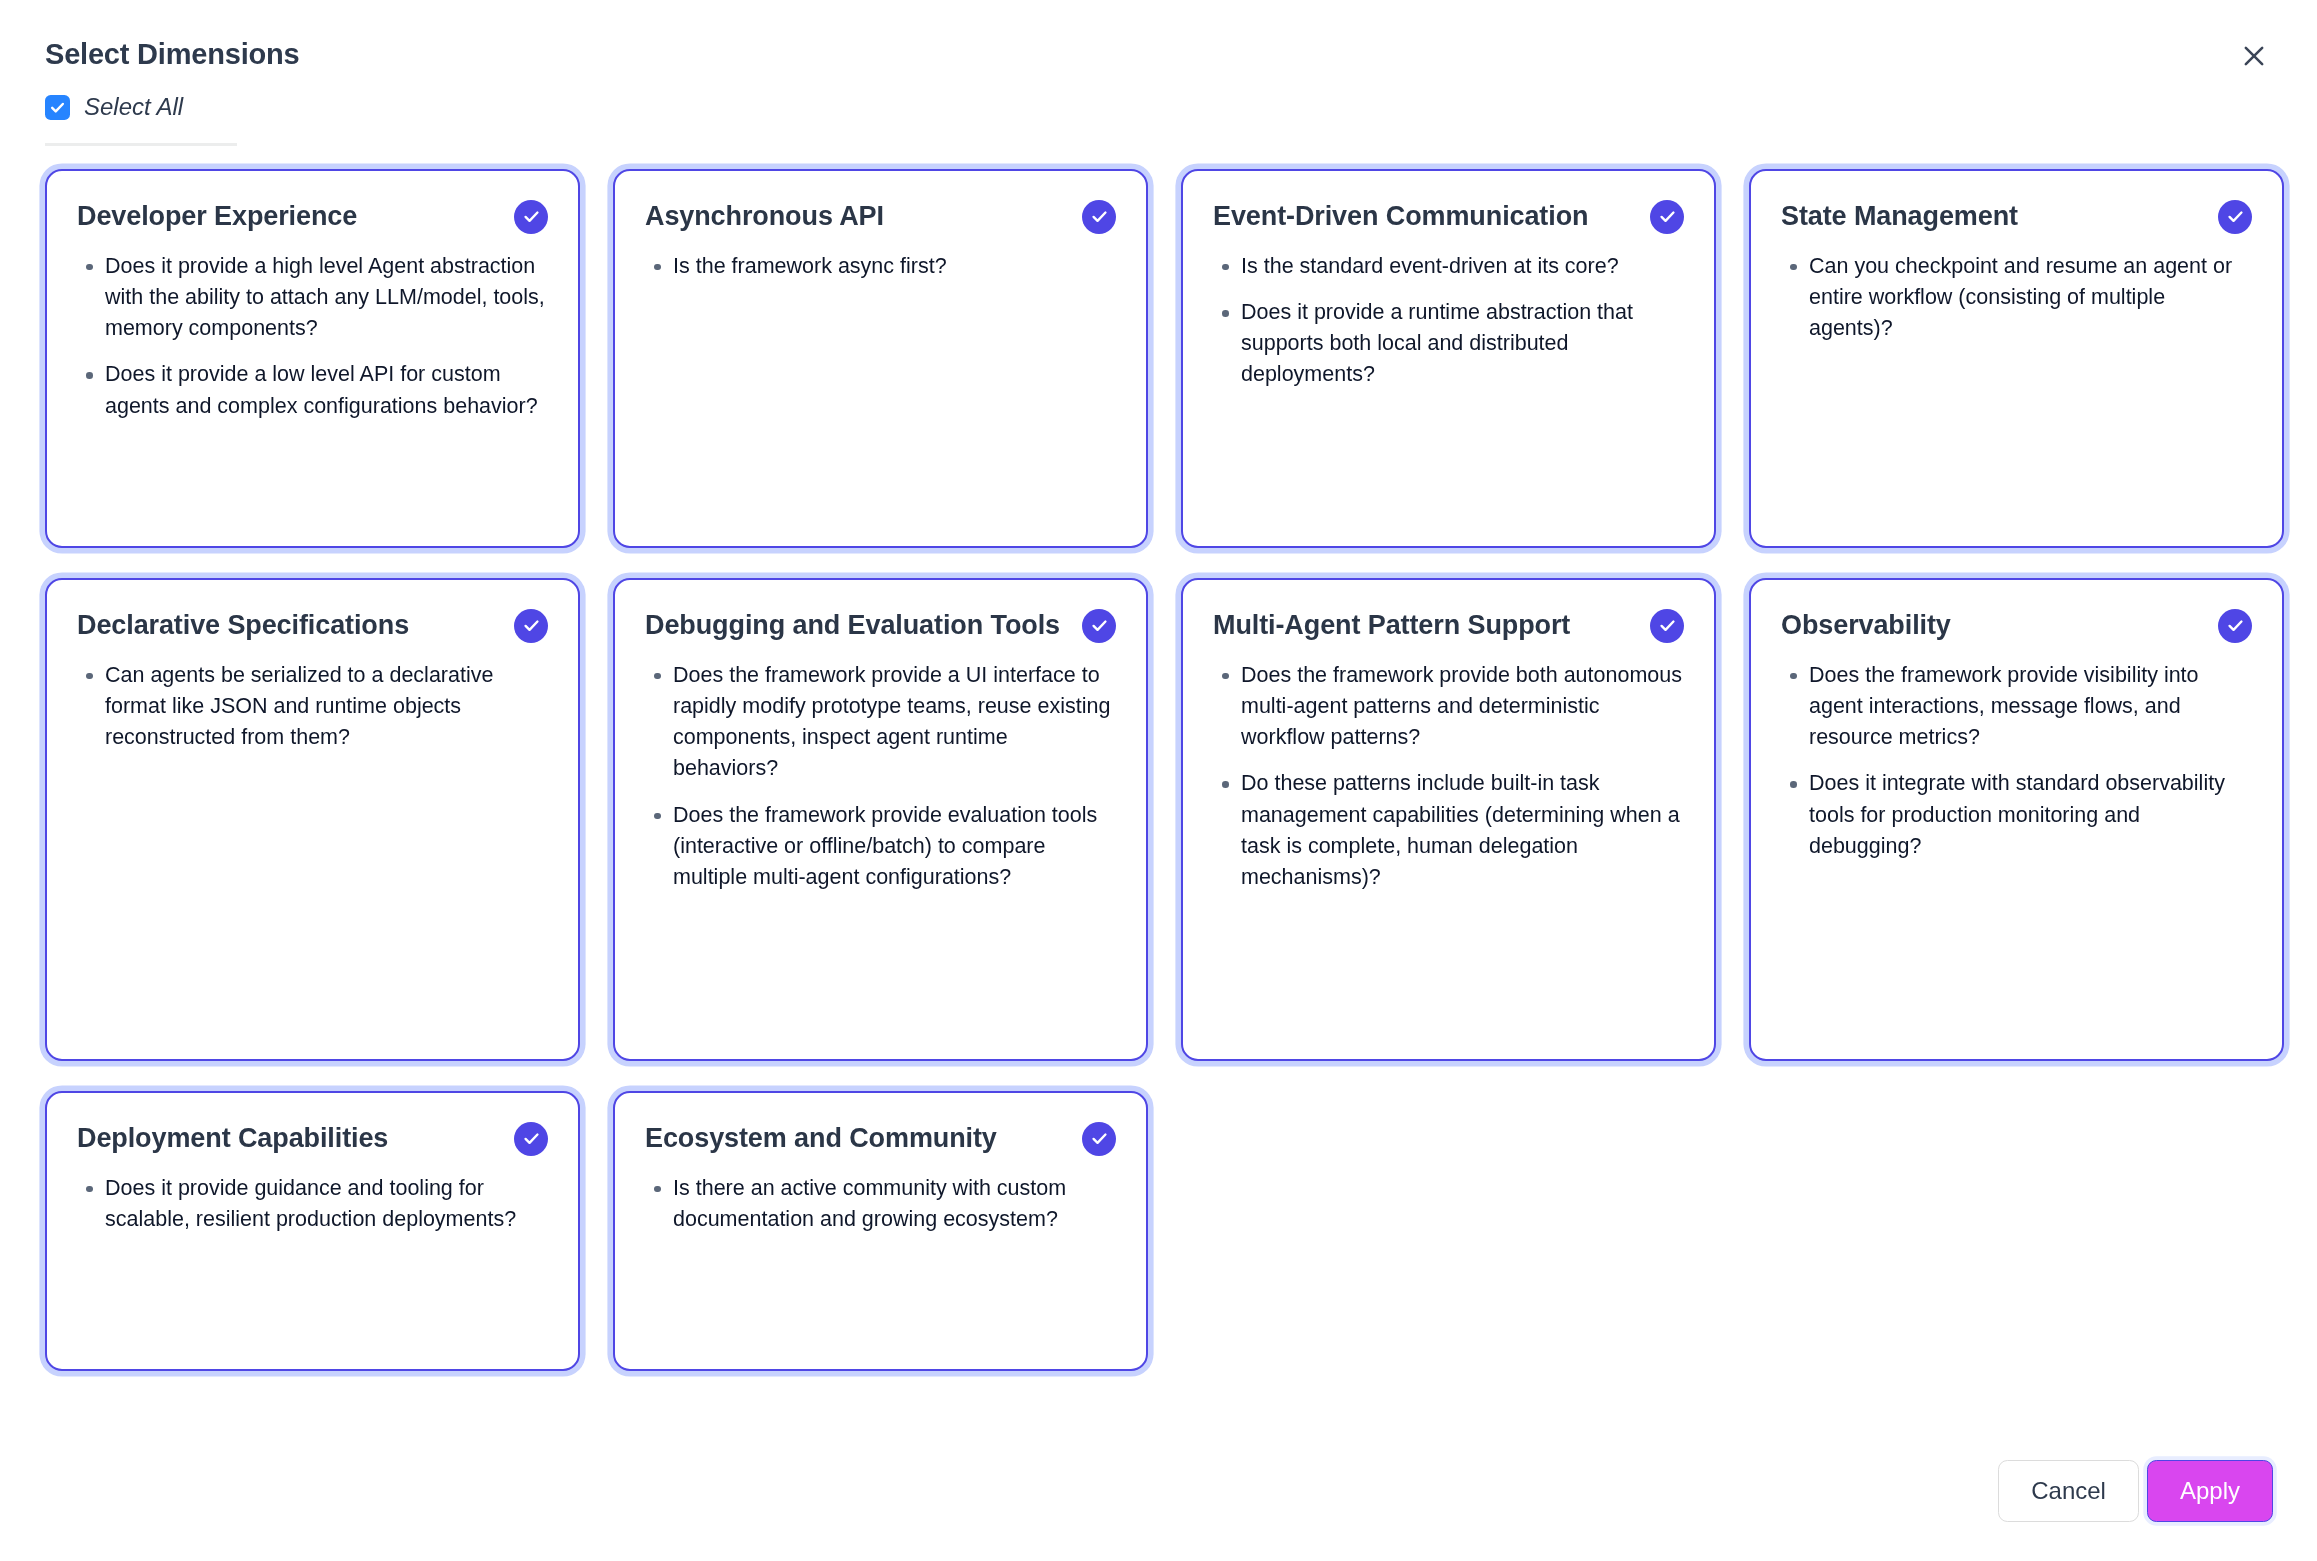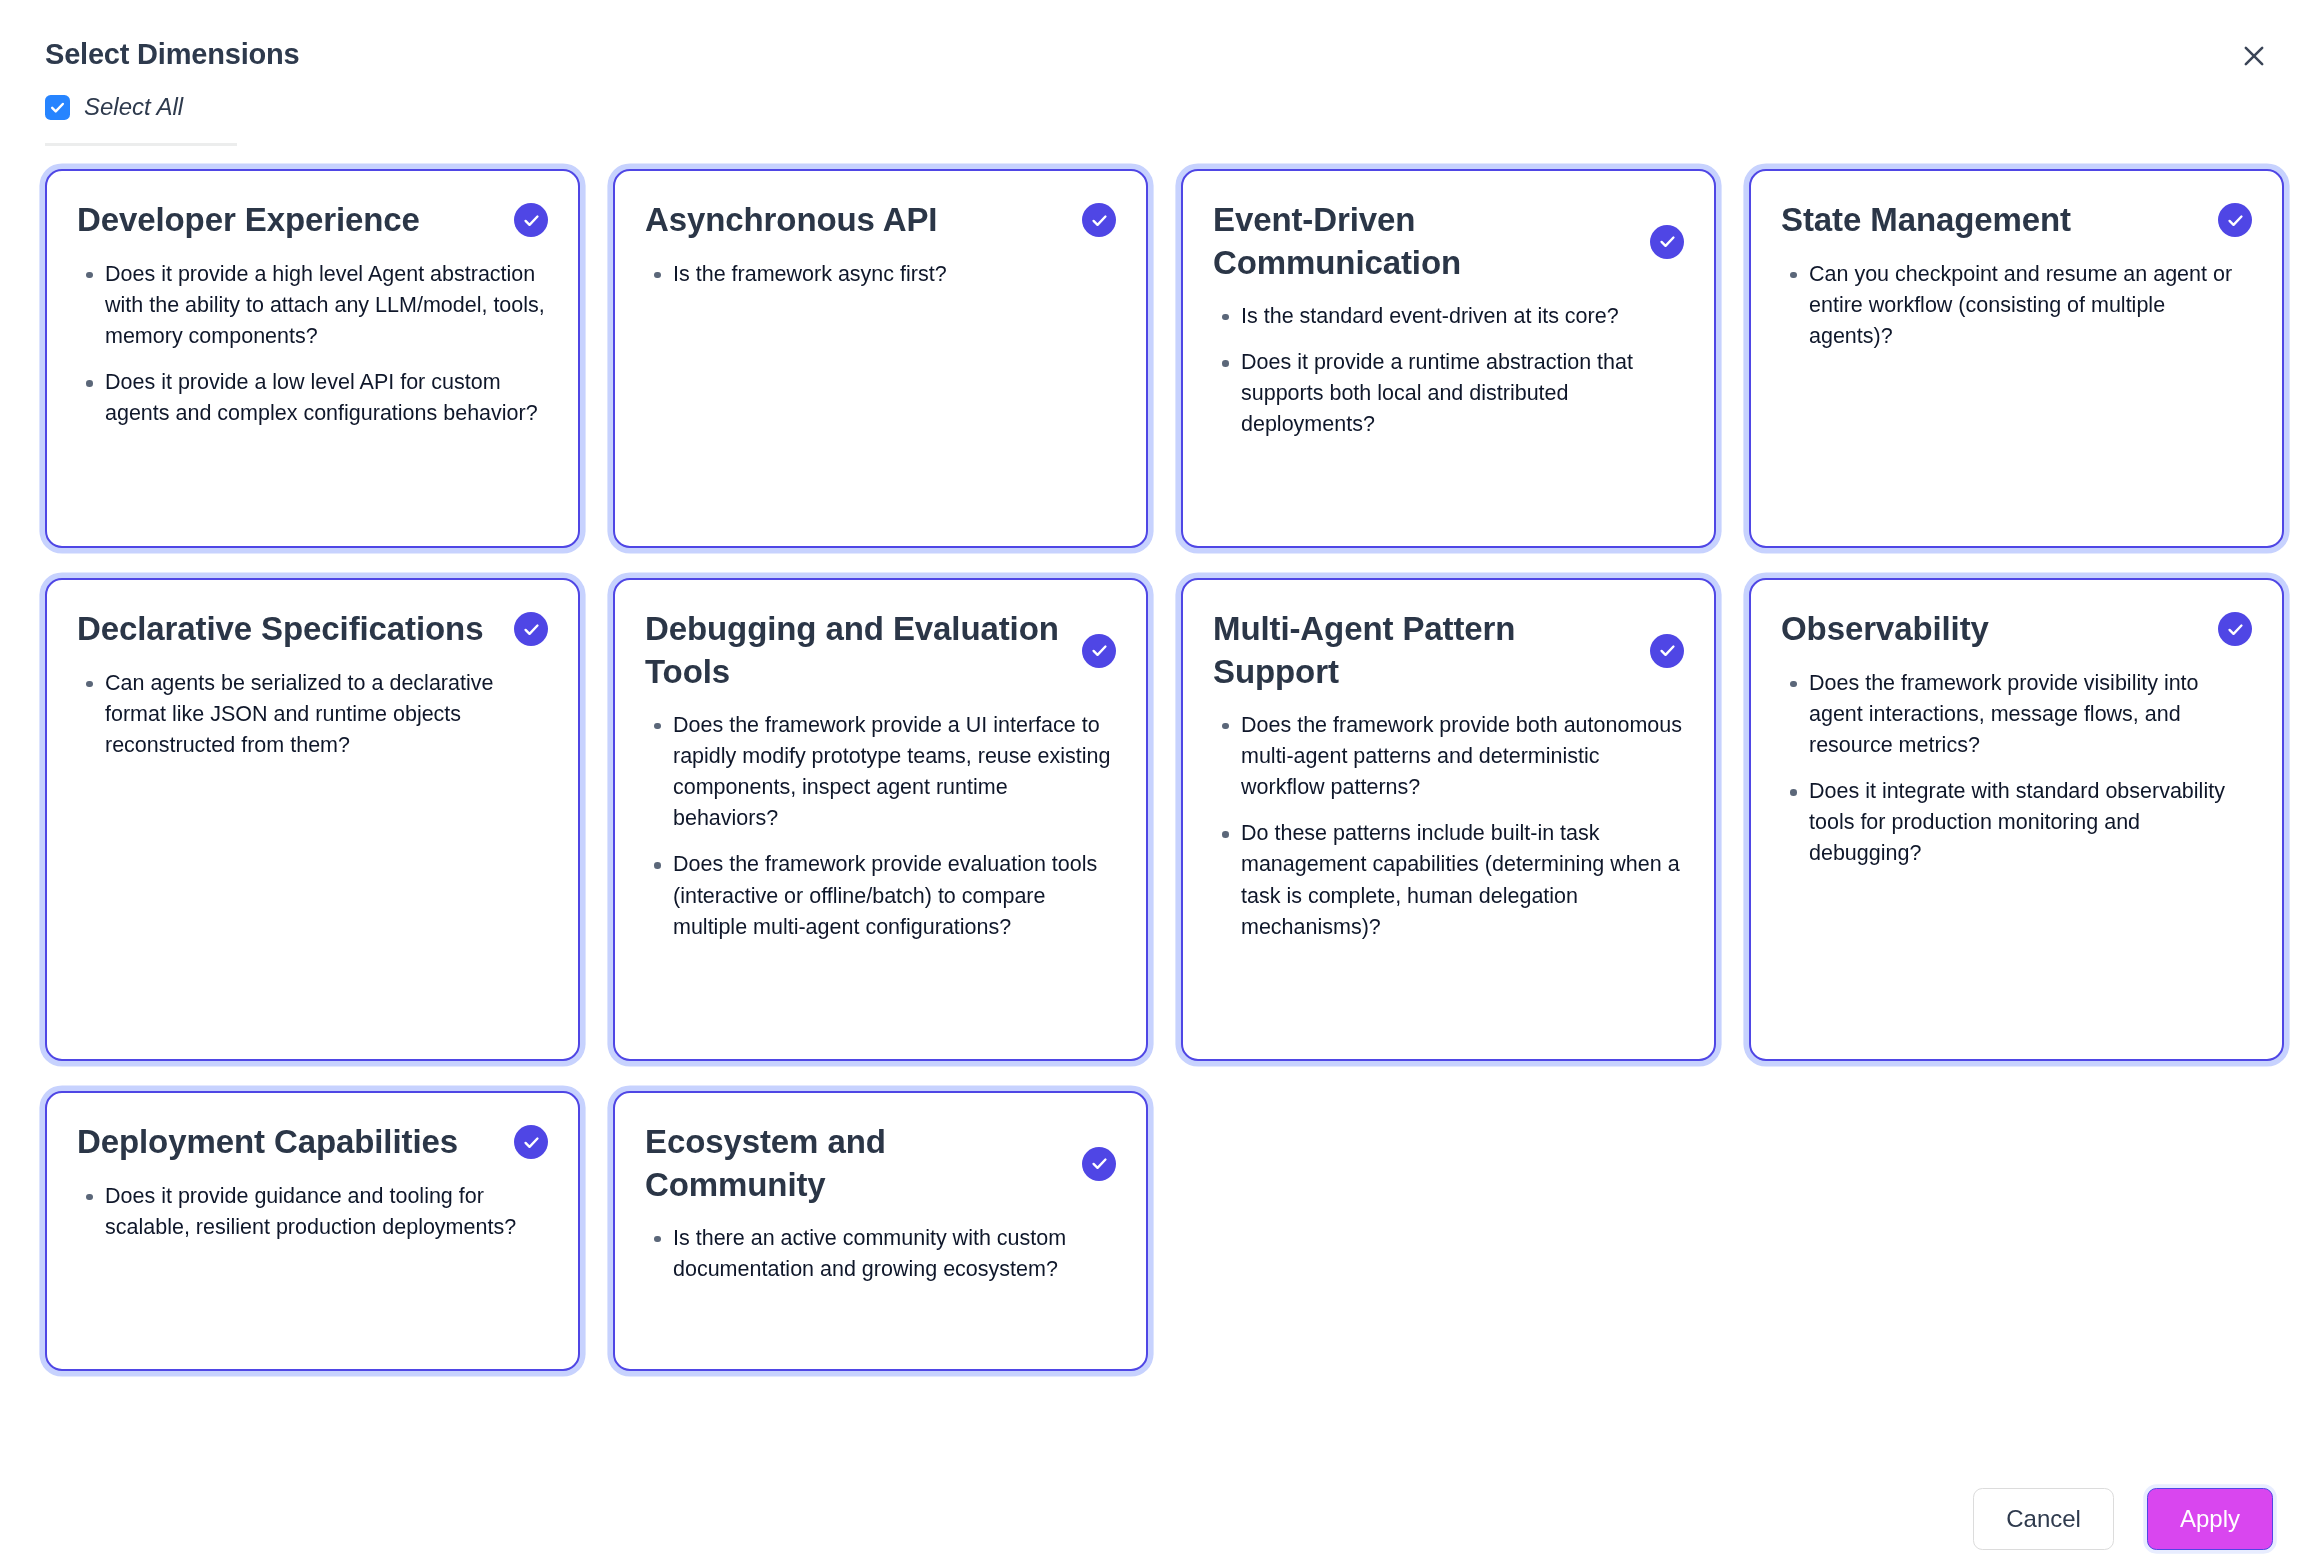--- a/index.html
+++ b/index.html
@@ -104,21 +104,21 @@
   .dim-card.h-taller { min-height: 483px; }
   .dim-card.h-short  { min-height: 280px; }
 
   .card-head {
     display: flex;
     align-items: center;
     justify-content: space-between;
     gap: 17px;
   }
   .card-title {
-    font-size: 33px;
+    font-size: 27px;
     font-weight: 700;
     color: #2b3647;
     line-height: 1.28;
     letter-spacing: -0.1px;
     flex: 1 1 auto;
     margin: 0;
   }
   .check-badge {
     flex: none;
     width: 34px;
@@ -152,24 +152,24 @@
     width: 6.6px;
     height: 6.6px;
     border-radius: 50%;
     background: #5b6779;
   }
 
   
   .dialog-footer {
     position: absolute;
     right: 45px;
-    bottom: 12px;
-    display: flex;
-    align-items: center;
-    gap: 33px;
+    bottom: 40px;
+    display: flex;
+    align-items: center;
+    gap: 8px;
   }
   .btn {
     font-family: "Liberation Sans", sans-serif;
     font-size: 24px;
     line-height: 1;
     border-radius: 9.4px;
     cursor: pointer;
     padding: 18px 32px;
   }
   .btn-cancel {

